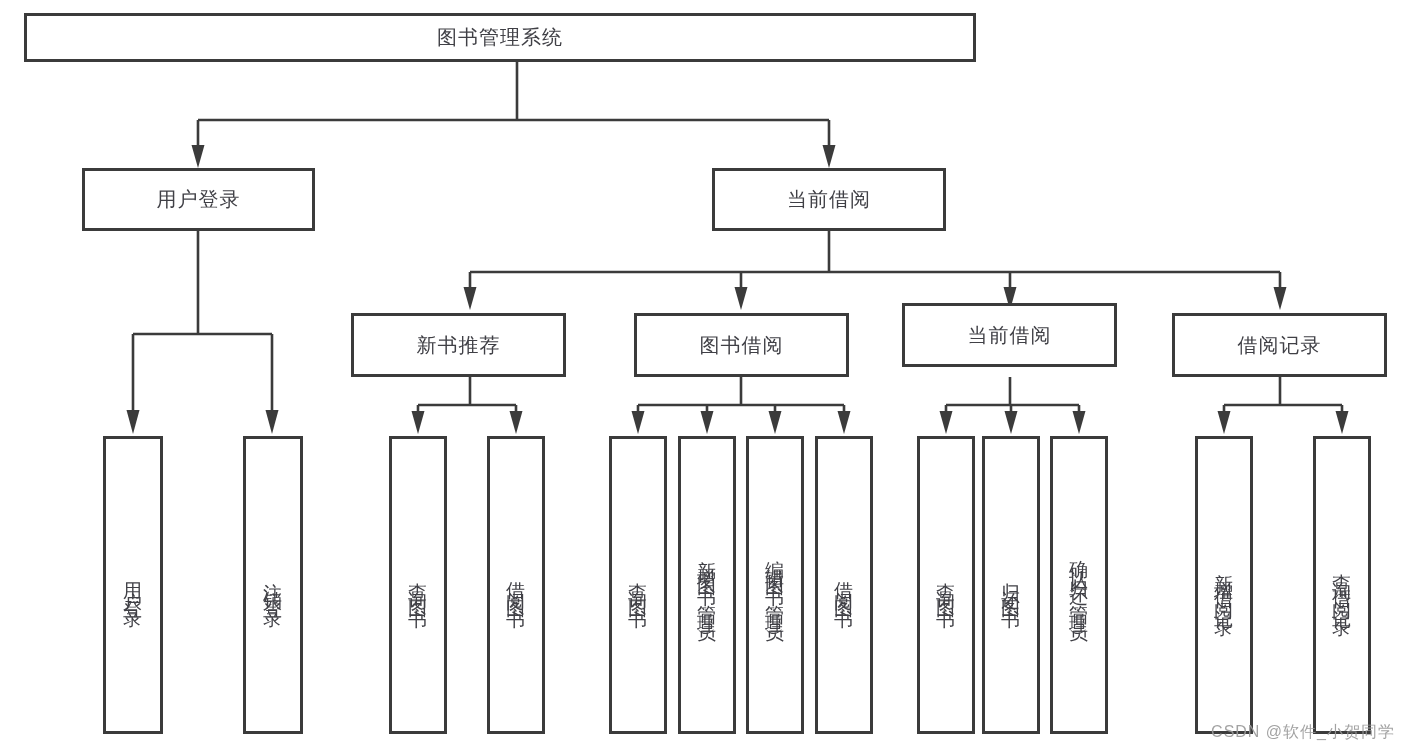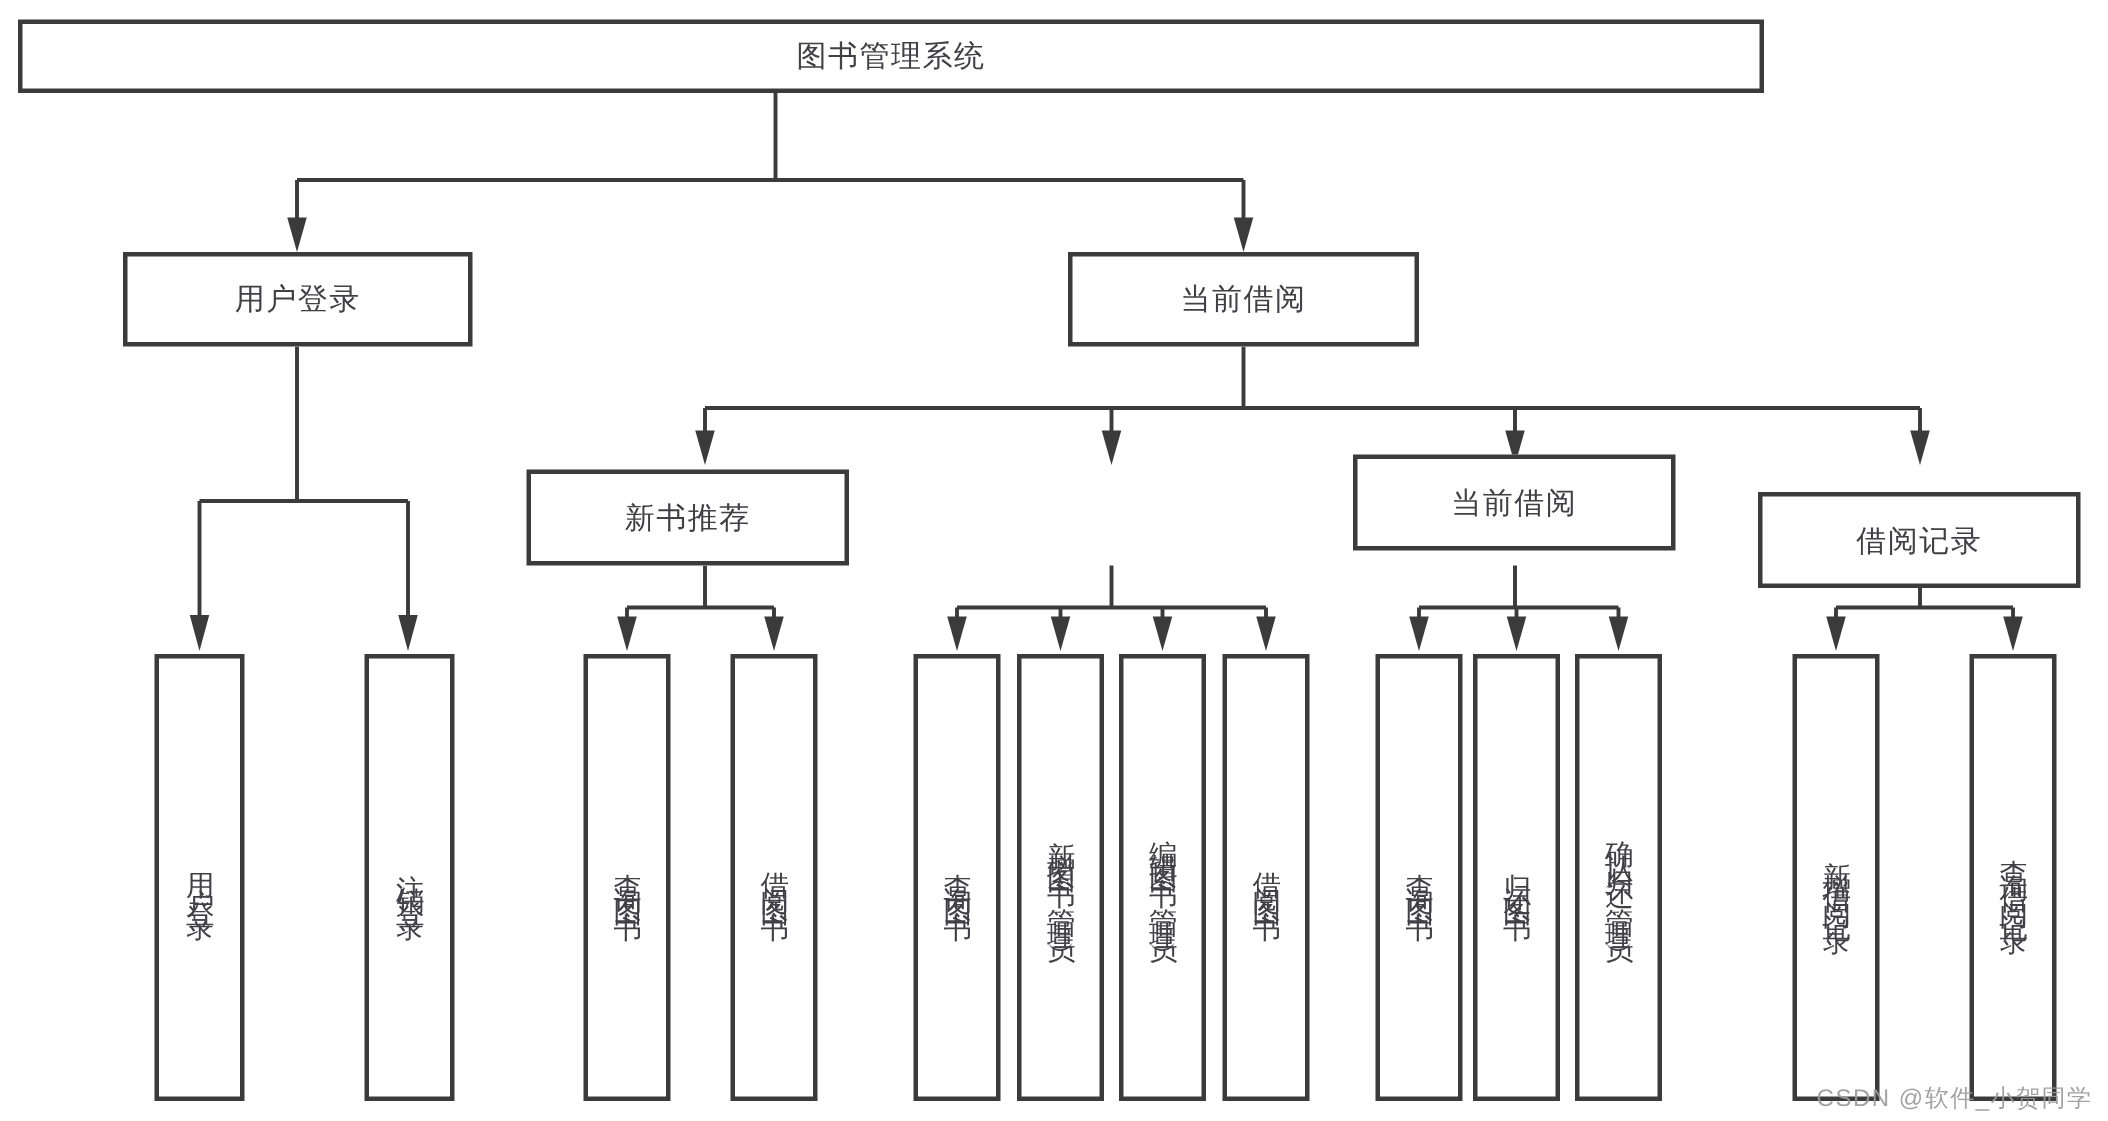--- a/index.html
+++ b/index.html
@@ -83,31 +83,32 @@
       <polygon points="1079,434 1072.5,411 1085.5,411"></polygon>
     </g>
 
     <g>
       <path d="M1280,377 V405 M1224,405 H1342 M1224,405 V413 M1342,405 V413"></path>
       <polygon points="1224,434 1217.5,411 1230.5,411"></polygon>
       <polygon points="1342,434 1335.5,411 1348.5,411"></polygon>
     </g>
   </svg>
 
-  <div class="box hbox" style="left:12px;top:13px;width:1164px;height:49px">图书管理系统</div>
+  <div class="box hbox" style="left:24px;top:13px;width:952px;height:49px">图书管理系统</div>
 
   <div class="box hbox" style="left:82px;top:168px;width:233px;height:63px">用户登录</div>
   <div class="box hbox" style="left:712px;top:168px;width:234px;height:63px">当前借阅</div>
 
   <div class="box vbox" style="left:103px;top:436px;width:60px;height:298px">用户登录</div>
   <div class="box vbox" style="left:243px;top:436px;width:60px;height:298px">注销登录</div>
 
   <div class="box hbox" style="left:351px;top:313px;width:215px;height:64px">新书推荐</div>
+  <div class="box hbox" style="left:634px;top:313px;width:215px;height:64px">图书借阅</div>
   <div class="box hbox" style="left:902px;top:303px;width:215px;height:64px">当前借阅</div>
-  <div class="box hbox" style="left:1172px;top:328px;width:215px;height:64px">借阅记录</div>
+  <div class="box hbox" style="left:1172px;top:313px;width:215px;height:64px">借阅记录</div>
 
   <div class="box vbox" style="left:389px;top:436px;width:58px;height:298px">查询图书</div>
   <div class="box vbox" style="left:487px;top:436px;width:58px;height:298px">借阅图书</div>
 
   <div class="box vbox" style="left:609px;top:436px;width:58px;height:298px">查询图书</div>
   <div class="box vbox" style="left:678px;top:436px;width:58px;height:298px">新增图书（管理员）</div>
   <div class="box vbox" style="left:746px;top:436px;width:58px;height:298px">编辑图书（管理员）</div>
   <div class="box vbox" style="left:815px;top:436px;width:58px;height:298px">借阅图书</div>
 
   <div class="box vbox" style="left:917px;top:436px;width:58px;height:298px">查询图书</div>

